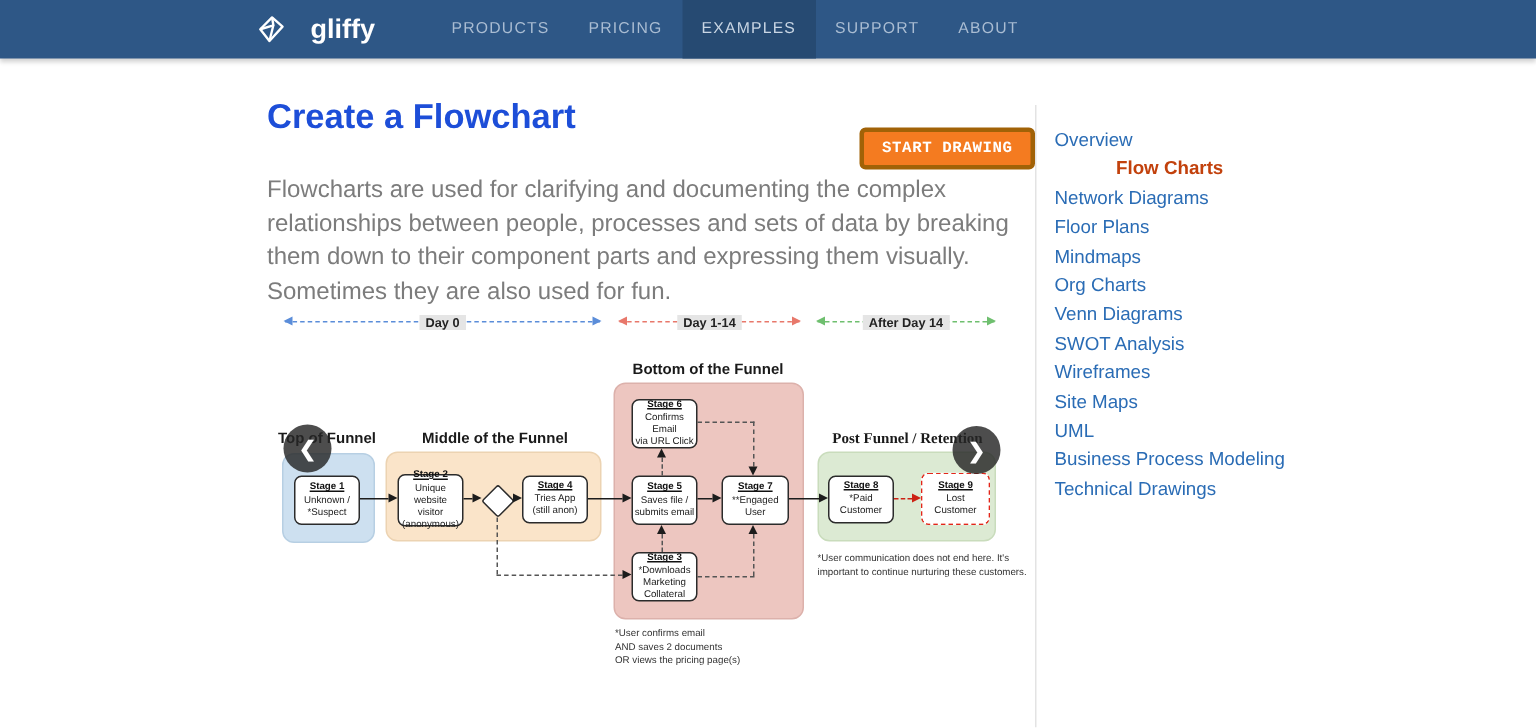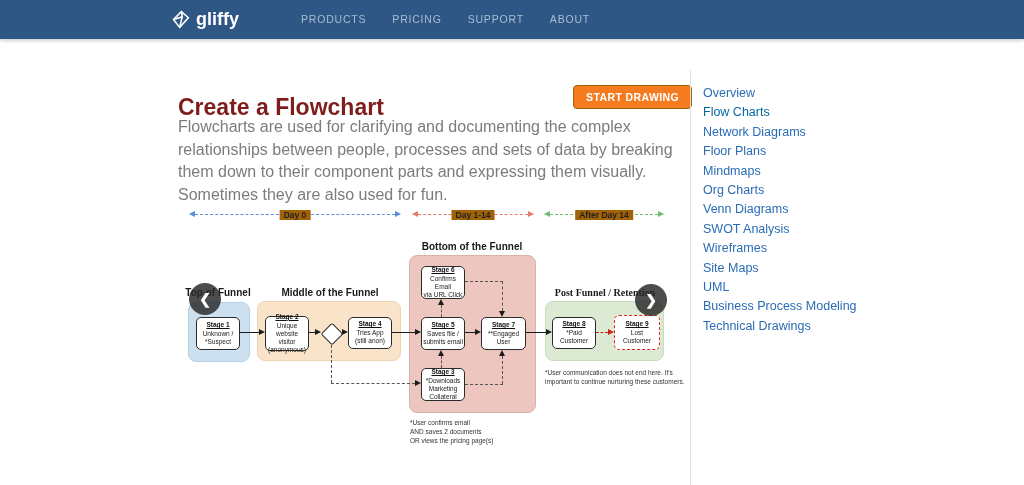--- a/index.html
+++ b/index.html
@@ -12,55 +12,55 @@
   }
   
   .navbar {
     position:absolute; top:0; left:0; width:1024px; height:39px;
     background:#2e5786;
     box-shadow:0 2px 3px rgba(0,0,0,0.18);
     z-index:10;
   }
   .brand {
     position:absolute; left:170px; top:0; height:39px;
-    display:flex; align-items:center; gap:5px;
+    display:flex; align-items:center; gap:16px;
     color:#fff; font-size:18px; font-weight:bold; cursor:pointer;
   }
   .nav-items { position:absolute; left:288px; top:0; height:39px; display:flex; }
   .nav-item {
     padding:0 13px; line-height:39px; font-size:10.5px; letter-spacing:0.8px;
     color:#a9bcd2; cursor:pointer; white-space:nowrap;
   }
   .nav-item.active { background:#264a72; color:#c9d6e4; }
   
-  .page-title { position:absolute; left:178px; top:94px; font-size:23px; font-weight:bold; color:#7f1d1d; }
+  .page-title { position:absolute; left:178px; top:64px; font-size:23px; font-weight:bold; color:#1d4ed8; }
   .cta-btn {
     position:absolute; left:573px; top:85px;
-    background:#f47b20; border:1px solid #a16207; border-radius:4px;
+    background:#f47b20; border:3px solid #a16207; border-radius:4px;
     color:#fff; font-size:10.5px; font-weight:bold; letter-spacing:0.4px;
-    padding:5px 12px; cursor:pointer; font-family:Liberation Sans, sans-serif;
+    padding:5px 12px; cursor:pointer; font-family:Liberation Mono, monospace;
   }
   .page-desc {
     position:absolute; left:178px; top:116px; width:497px;
     font-size:16px; color:#7c7c7c; line-height:1.42;
   }
   
   .divider { position:absolute; left:690px; top:70px; width:1px; height:415px; background:#e3e3e3; }
   .side-nav { position:absolute; left:703px; top:84px; }
   .side-link {
     display:block; font-size:12.5px; line-height:19.4px; color:#2a6cb5;
     text-decoration:none; cursor:pointer; white-space:nowrap;
   }
-  .side-link.active { color:#0369a1; font-weight:normal; }
+  .side-link.active { color:#c2410c; font-weight:bold;text-align:center; }
   
   .diagram { position:absolute; left:0; top:0; width:1024px; height:485px; pointer-events:none; }
   .tl-seg { position:absolute; top:214px; height:0; border-top:1px dashed; }
   .tl-label {
     position:absolute; left:50%; top:-5.5px; transform:translateX(-50%);
-    background:#a16207; padding:0 4px; font-size:8.5px; font-weight:bold; color:#222; white-space:nowrap;
+    background:#e5e5e5; padding:0 4px; font-size:8.5px; font-weight:bold; color:#222; white-space:nowrap;
   }
   .ah { position:absolute; width:0; height:0; }
   .ah.l { left:-1px; top:-4px; border:3.5px solid transparent; border-left:none; border-right:6px solid; }
   .ah.r { right:-1px; top:-4px; border:3.5px solid transparent; border-right:none; border-left:6px solid; }
   .group-box { position:absolute; border-radius:8px; }
   .gb-top    { left:188px; top:302px; width:62px;  height:60px;  background:#cde0f0; border:1px solid #b7cfe3; }
   .gb-middle { left:257px; top:301px; width:144px; height:60px;  background:#fae4c9; border:1px solid #ecd3b2; }
   .gb-bottom { left:409px; top:255px; width:127px; height:158px; background:#edc6c0; border:1px solid #dcb1ab; }
   .gb-post   { left:545px; top:301px; width:119px; height:60px;  background:#dcead3; border:1px solid #c9dcbc; }
   .group-label {
@@ -106,20 +106,21 @@
         <path d="M13 3 L21 10 L11 21 L4 12 Z"></path>
         <path d="M4 12 L14 9 L13 3"></path>
         <path d="M14 9 L11 21"></path>
       </svg>
     </span>
     <span>gliffy</span>
   </div>
   <div class="nav-items">
     <div class="nav-item">PRODUCTS</div>
     <div class="nav-item">PRICING</div>
+    <div class="nav-item active">EXAMPLES</div>
     <div class="nav-item">SUPPORT</div>
     <div class="nav-item">ABOUT</div>
   </div>
 </div>
 
 <h1 class="page-title">Create a Flowchart</h1>
 <button class="cta-btn">START DRAWING</button>
 <p class="page-desc">Flowcharts are used for clarifying and documenting the complex relationships between people, processes and sets of data by breaking them down to their component parts and expressing them visually. Sometimes they are also used for fun.</p>
 
 <div class="divider"></div>

